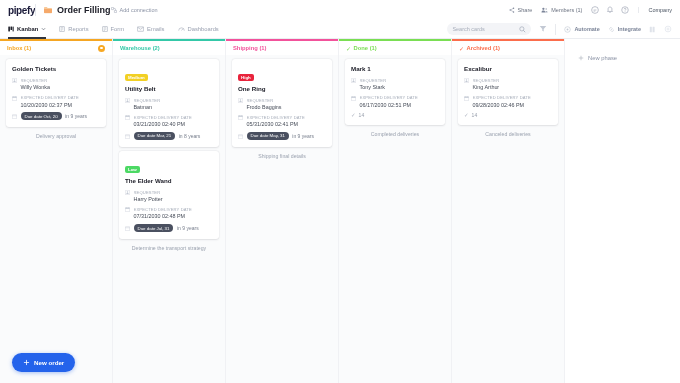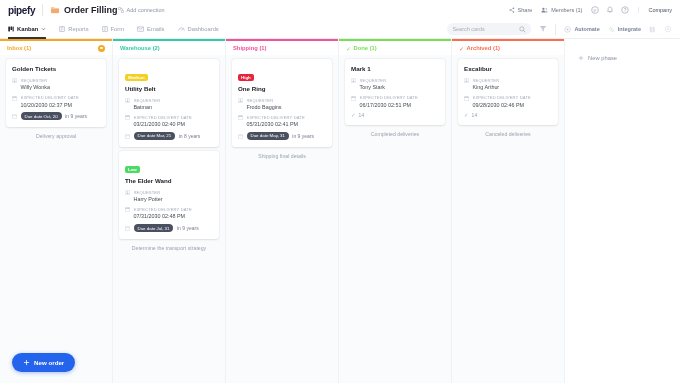--- a/index.html
+++ b/index.html
@@ -15,21 +15,20 @@
   .topbar {
     height: 20px;
     display: flex; align-items: center;
     padding: 0 8px;
     background: #fff;
     position: relative;
   }
   .logo {
     font-size: 10px; font-weight: bold; color: #1b1b3a;
     letter-spacing: -0.4px;
-    margin-right: 7px;
   }
   .topdiv {
     width: 1px; height: 12px; background: #e4e7ec; margin-right: 7px;
   }
   .pipe-icon {
     width: 10px; height: 9px; margin-right: 4px;
     display: inline-flex; align-items: center; justify-content: center;
   }
   .pipe-title {
     font-size: 9px; font-weight: bold; color: #20212b; margin-right: 0;

